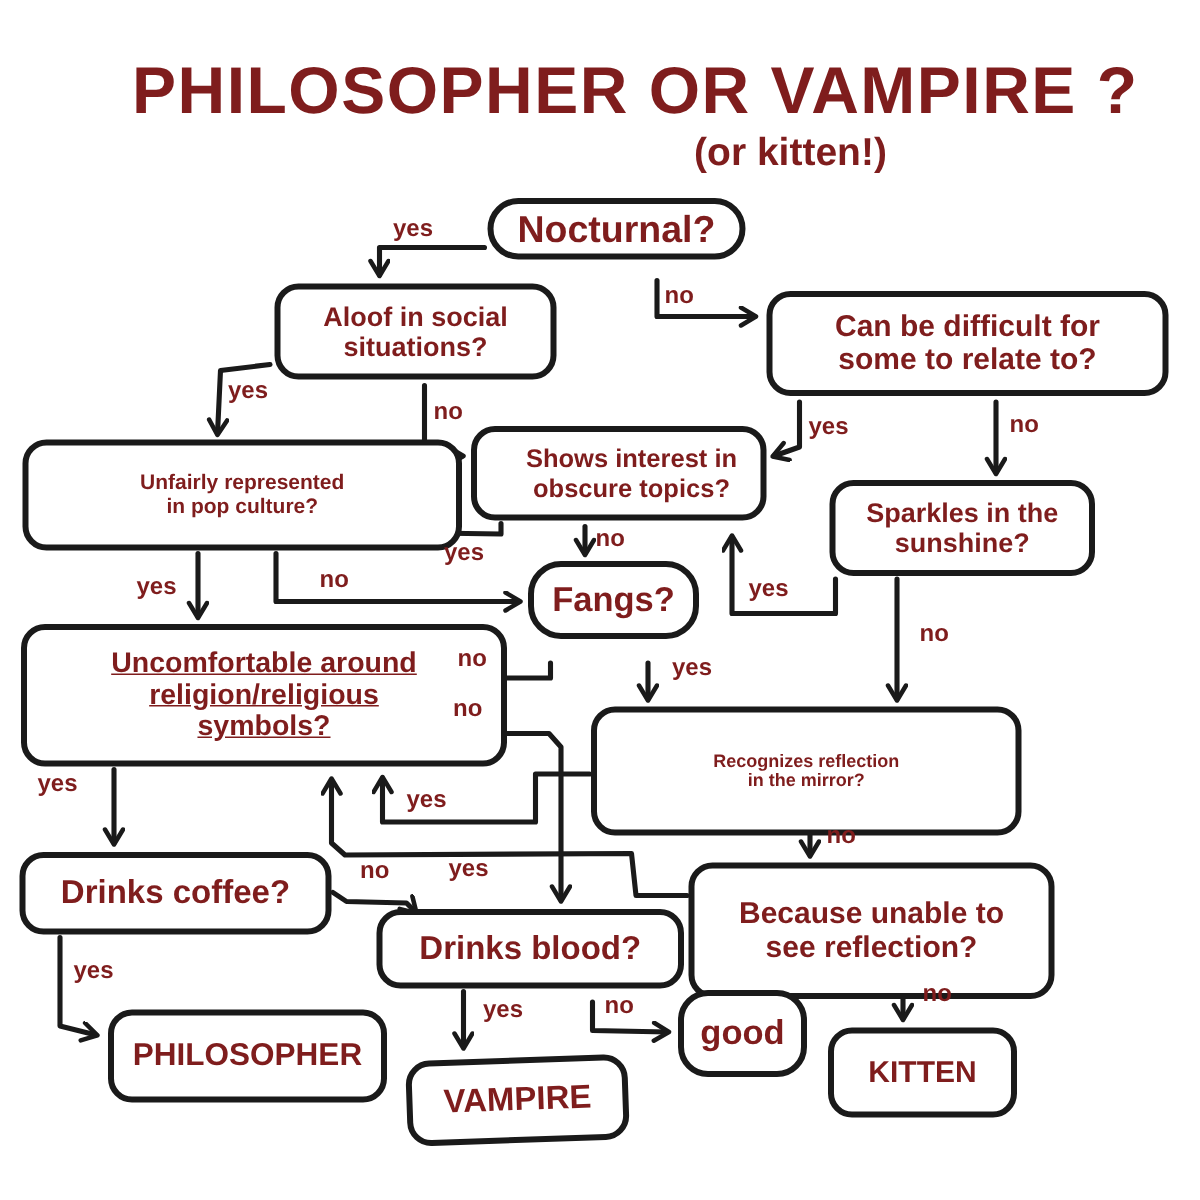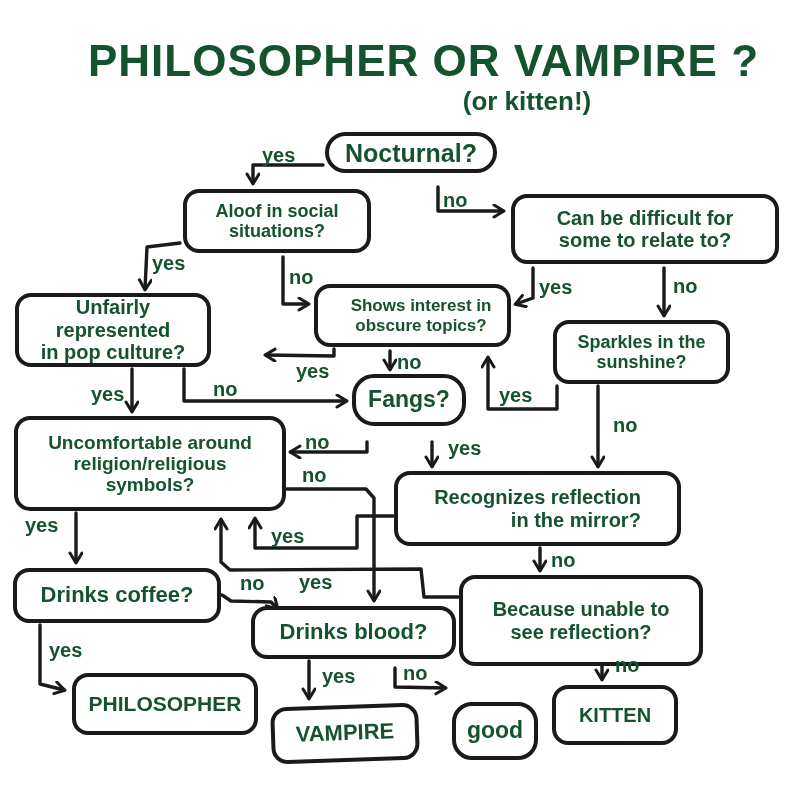--- a/index.html
+++ b/index.html
@@ -1,36 +1,36 @@
 <!DOCTYPE html>
 <html><head>
 <meta charset="utf-8">
 <style>
   html,body{margin:0;padding:0;background:#ffffff;}
   #canvas{
     position:relative;width:800px;height:800px;background:#ffffff;
-    font-family:"Liberation Sans",sans-serif;color:#14532d;overflow:hidden;
+    font-family:"Liberation Sans",sans-serif;color:#7f1d1d;overflow:hidden;
   }
   #arrows{position:absolute;left:0;top:0;width:800px;height:800px;}
   .title{
     position:absolute;left:88px;top:36px;width:630px;text-align:center;
     font-size:44px;font-weight:bold;letter-spacing:1px;white-space:nowrap;
   }
   .subtitle{
     position:absolute;left:388px;top:86px;width:278px;text-align:center;
     font-size:26px;font-weight:bold;
   }
   .node{
     position:absolute;box-sizing:border-box;background:#ffffff;
     border:4px solid #1a1a1a;border-radius:16px;
     display:flex;align-items:center;justify-content:center;text-align:center;
     font-weight:bold;line-height:1.12;padding:2px 6px;white-space:pre-line;
   }
   .lbl{
-    position:absolute;font-weight:bold;font-size:20px;line-height:1;
+    position:absolute;font-weight:bold;font-size:16px;line-height:1;
     white-space:nowrap;
   }
 </style>
 </head>
 <body>
 
 <div id="canvas">
 
   <svg id="arrows" viewBox="0 0 800 800" xmlns="http://www.w3.org/2000/svg">
     <defs>
@@ -67,40 +67,40 @@
   </svg>
 
   <div class="title">PHILOSOPHER OR VAMPIRE ?</div>
   <div class="subtitle">(or kitten!)</div>
 
   <div class="node" style="left:325px;top:132px;width:172px;height:41px;font-size:25px;border-radius:26px;">Nocturnal?</div>
   <div class="node" style="left:183px;top:189px;width:188px;height:64px;font-size:18px;">Aloof in social
 situations?</div>
   <div class="node" style="left:511px;top:194px;width:268px;height:70px;font-size:20px;">Can be difficult for
 some to relate to?</div>
-  <div class="node" style="left:15px;top:293px;width:196px;height:74px;font-size:20px;">Unfairly represented
+  <div class="node" style="left:15px;top:293px;width:293px;height:74px;font-size:14px;">Unfairly represented
 in pop culture?</div>
   <div class="node" style="left:314px;top:284px;width:197px;height:63px;font-size:17px;padding-left:23px;">Shows interest in
 obscure topics?</div>
   <div class="node" style="left:539px;top:320px;width:177px;height:64px;font-size:18px;margin-left:14px;">Sparkles in the
 sunshine?</div>
   <div class="node" style="left:352px;top:374px;width:114px;height:52px;font-size:23px;border-radius:22px;">Fangs?</div>
-  <div class="node" style="left:14px;top:416px;width:272px;height:95px;font-size:19px;">Uncomfortable around
+  <div class="node" style="left:14px;top:416px;width:324px;height:95px;font-size:19px;text-decoration:underline;">Uncomfortable around
 religion/religious
 symbols?</div>
-  <div class="node" style="left:394px;top:471px;width:287px;height:75px;font-size:20px;text-align:right;">Recognizes reflection
+  <div class="node" style="left:394px;top:471px;width:287px;height:86px;font-size:12px;">Recognizes reflection
 in the mirror?</div>
   <div class="node" style="left:251px;top:606px;width:205px;height:53px;font-size:22px;">Drinks blood?</div>
   <div class="node" style="left:13px;top:568px;width:208px;height:55px;font-size:22px;">Drinks coffee?</div>
   <div class="node" style="left:459px;top:575px;width:244px;height:91px;font-size:20px;">Because unable to
 see reflection?</div>
 
   <div class="node" style="left:72px;top:673px;width:186px;height:62px;font-size:21px;">PHILOSOPHER</div>
   <div class="node" style="left:271px;top:705px;width:148px;height:57px;font-size:22px;transform:rotate(-2deg);">VAMPIRE</div>
-  <div class="node" style="left:452px;top:660px;width:86px;height:58px;font-size:23px;border-radius:20px;margin-top:42px;">good</div>
+  <div class="node" style="left:452px;top:660px;width:86px;height:58px;font-size:23px;border-radius:20px;">good</div>
   <div class="node" style="left:552px;top:685px;width:126px;height:60px;font-size:20px;">KITTEN</div>
 
   <span class="lbl" style="left:262px;top:145px;">yes</span>
   <span class="lbl" style="left:443px;top:190px;">no</span>
   <span class="lbl" style="left:152px;top:253px;">yes</span>
   <span class="lbl" style="left:289px;top:267px;">no</span>
   <span class="lbl" style="left:539px;top:277px;">yes</span>
   <span class="lbl" style="left:673px;top:276px;">no</span>
   <span class="lbl" style="left:296px;top:361px;">yes</span>
   <span class="lbl" style="left:397px;top:352px;">no</span>

